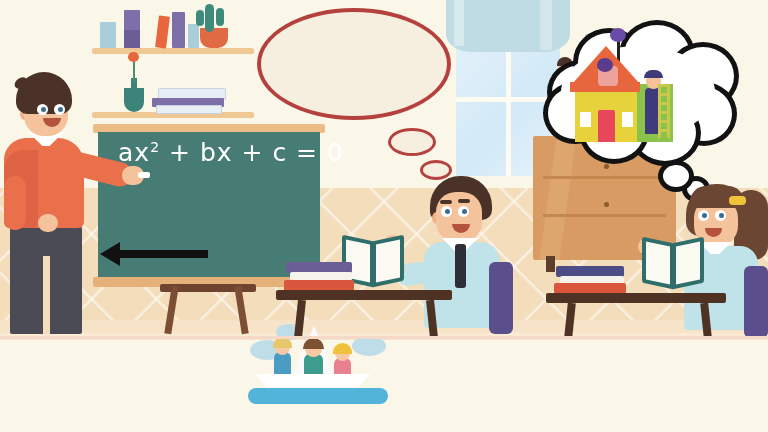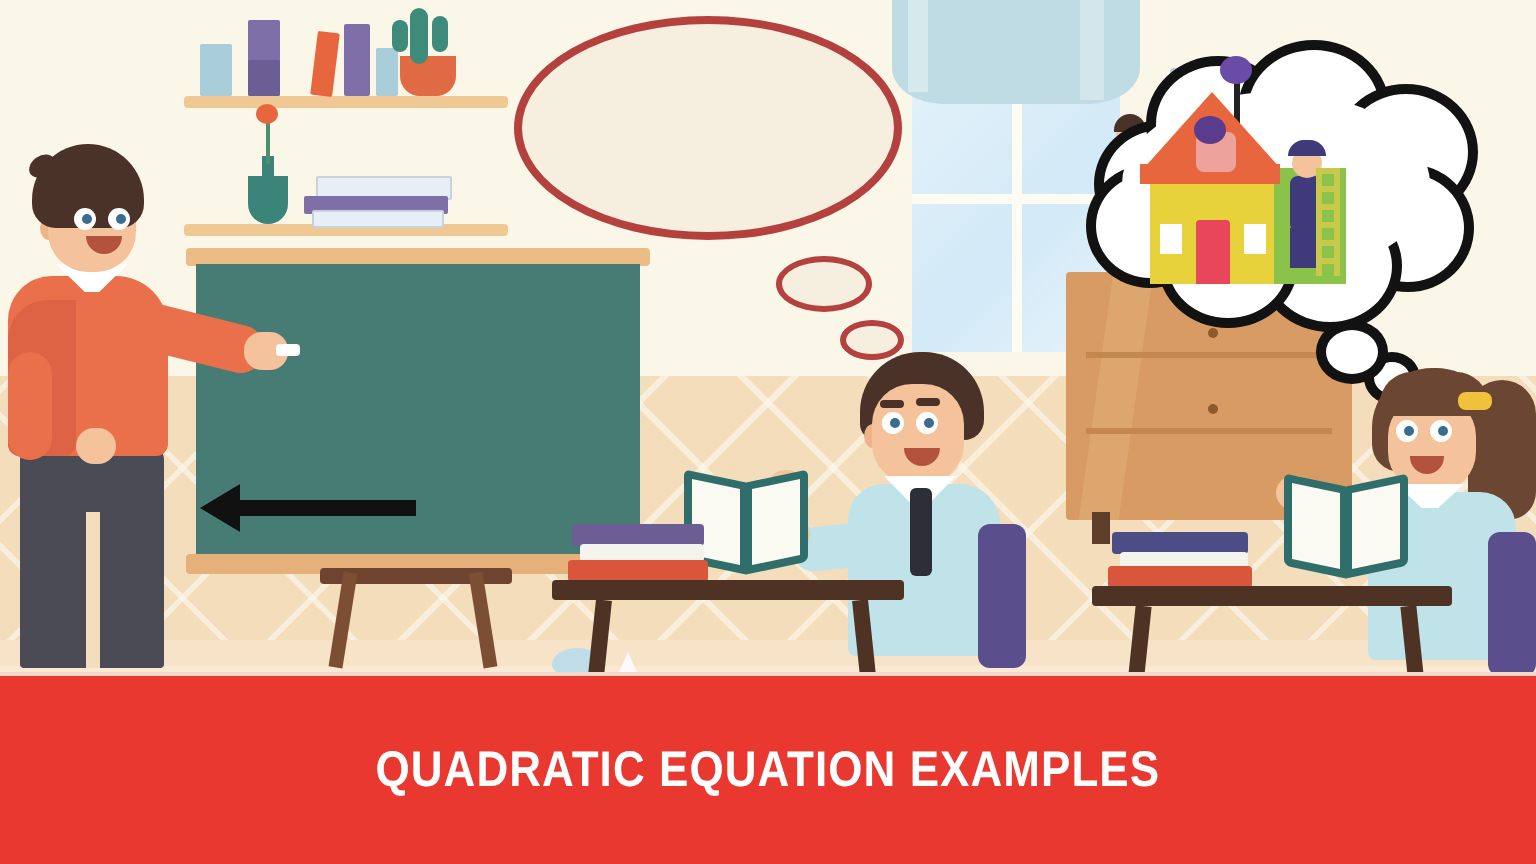--- a/index.html
+++ b/index.html
@@ -268,20 +268,23 @@
       <div class="kidhead" style="left:57px;top:19px;width:17px;height:16px;"></div>
       <div class="kid" style="left:55px;top:16px;width:21px;height:11px;background:#7C5232;border-radius:11px 11px 0 0;"></div>
       <div class="kid" style="left:86px;top:36px;width:17px;height:22px;background:#E8808F;"></div>
       <div class="kidhead" style="left:87px;top:24px;width:15px;height:15px;"></div>
       <div class="kid" style="left:85px;top:21px;width:19px;height:11px;background:#F0C23C;border-radius:10px 10px 0 0;"></div>
       <div class="boat-hull"></div>
       <div class="water"></div>
     </div>
     <div style="position:absolute;left:18px;top:118px;width:92px;height:8px;background:#111111;"></div>
     <div style="position:absolute;left:2px;top:110px;width:0;height:0;border-top:12px solid transparent;border-bottom:12px solid transparent;border-right:20px solid #111111;"></div>
+  </div>
+  <div class="bb-eq">
+    <span>ax</span><sup>2</sup><span> + bx + c = 0</span>
   </div>
   <div class="bb-bottom"></div>
   <div class="easel-bar"></div>
   <div class="easel-l"></div>
   <div class="easel-r"></div>
 
   <div>
     <div class="t-arm"></div>
     <div class="t-hand"></div>
     <div class="chalk"></div>
@@ -423,17 +426,14 @@
   </div>
   <div class="chair" style="left:744px;top:266px;width:24px;height:72px;"></div>
   <div class="stackbook" style="left:556px;top:266px;width:68px;height:11px;background:#4C4C86;"></div>
   <div class="stackbook" style="left:560px;top:276px;width:64px;height:8px;background:#F4F4EC;"></div>
   <div class="stackbook" style="left:554px;top:283px;width:72px;height:11px;background:#D9553C;"></div>
   <div class="desk-top" style="left:546px;top:293px;width:180px;"></div>
   <div class="desk-leg" style="left:566px;top:303px;height:35px;transform:rotate(6deg);"></div>
   <div class="desk-leg" style="left:702px;top:303px;height:35px;transform:rotate(-6deg);"></div>
 
   <div class="banner-edge"></div>
-  <div class="banner">
-    <div class="banner-title">QUADRATIC EQUATION EXAMPLES</div>
-  </div>
 
 </div>
 
 </body></html>

